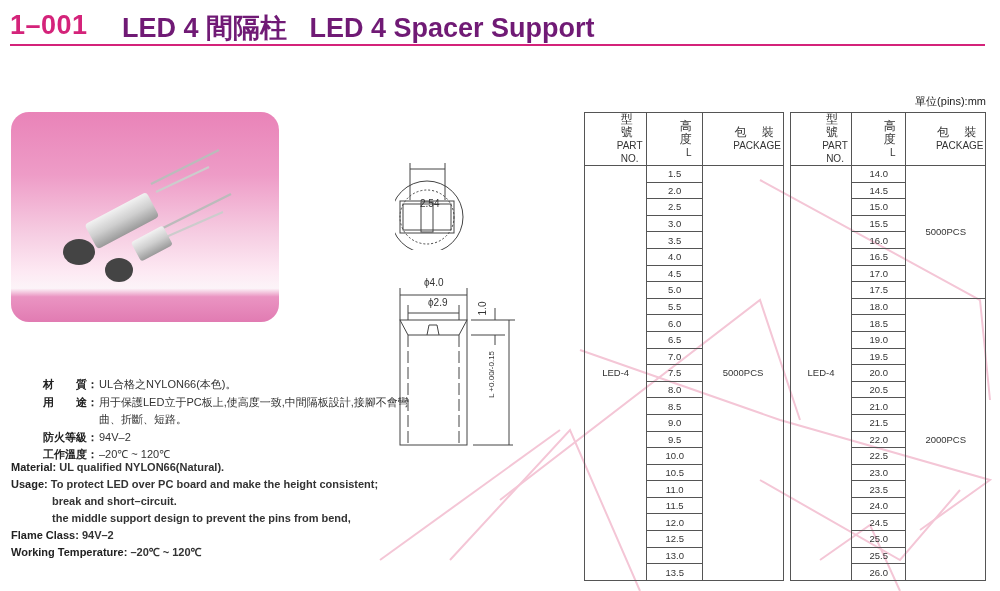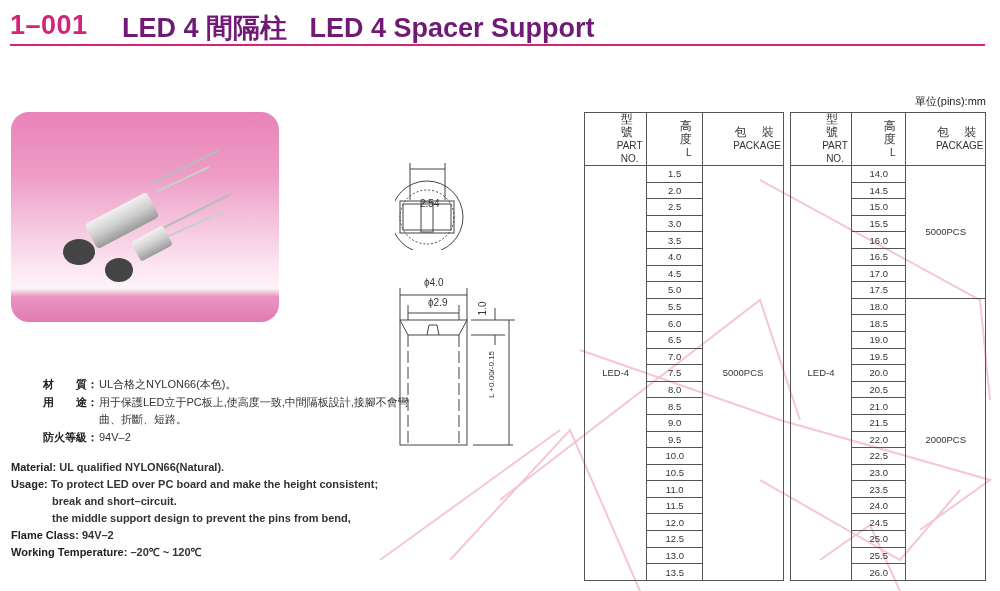--- a/index.html
+++ b/index.html
@@ -81,20 +81,24 @@
     <span class="v">UL合格之NYLON66(本色)。</span>
   </div>
   <div class="row">
     <span class="k">用　　途：</span>
     <span class="v">用于保護LED立于PC板上,使高度一致,中間隔板設計,接腳不會彎曲、折斷、短路。</span>
   </div>
   <div class="row">
     <span class="k">防火等級：</span>
     <span class="v">94V–2</span>
   </div>
+  <div class="row">
+    <span class="k">工作溫度：</span>
+    <span class="v">–20℃ ~ 120℃</span>
+  </div>
 </div>
 
 <div class="specs-en">
   <div><b>Material:</b><span> UL qualified NYLON66(Natural).</span></div>
   <div><b>Usage:</b><span> To protect LED over PC board and make the height consistent;</span></div>
   <div class="indent">break and short–circuit.</div>
   <div class="indent">the middle support design to prevent the pins from bend,</div>
   <div><b>Flame Class:</b><span> 94V–2</span></div>
   <div><b>Working Temperature:</b><span> –20℃ ~ 120℃</span></div>
 </div>

